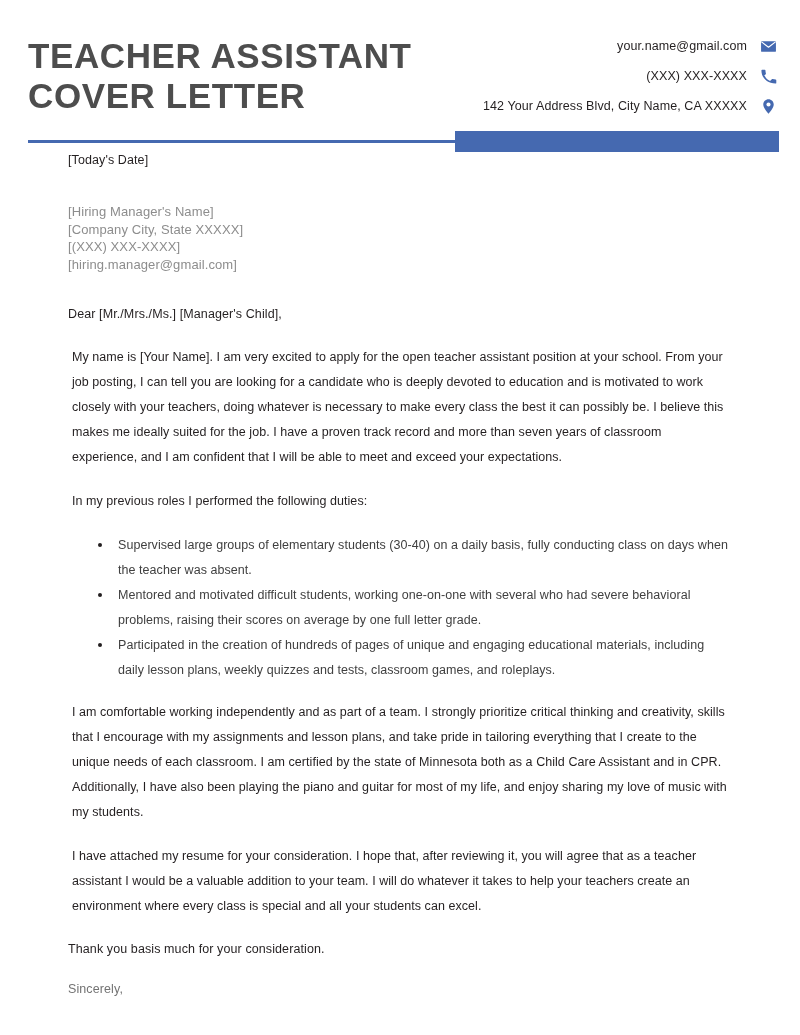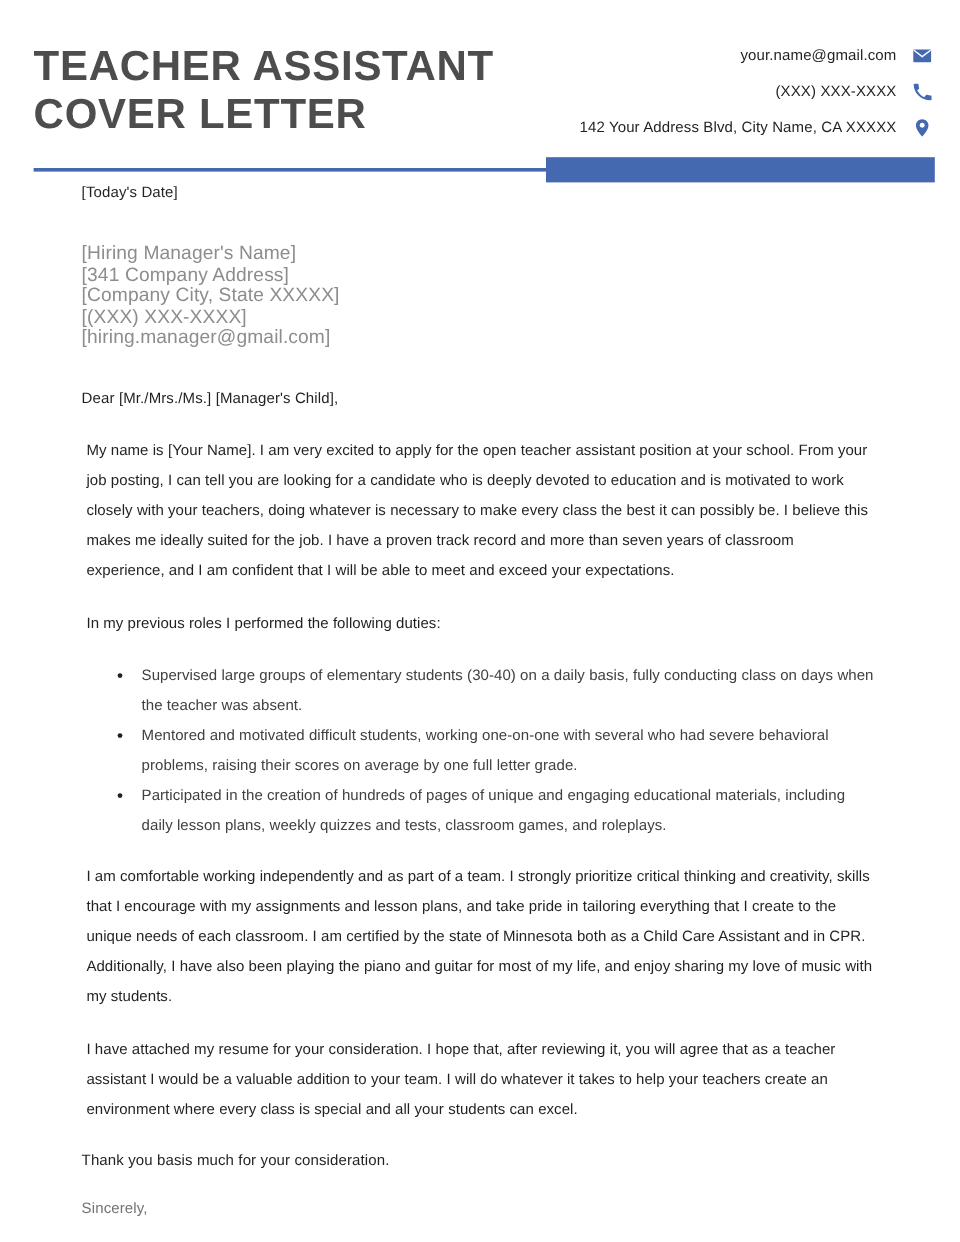--- a/index.html
+++ b/index.html
@@ -118,21 +118,21 @@
     font-size: 12.5px;
     color: #231f20;
     line-height: 17px;
     margin: 0 0 34px 0;
     letter-spacing: 0.1px;
   }
 
   .recipient {
     margin: 0 0 32px 0;
     color: #8d8d8d;
-    font-size: 16px;
+    font-size: 13px;
     line-height: 17.5px;
     letter-spacing: 0.1px;
   }
   .recipient div { white-space: nowrap; }
 
   .salutation {
     margin: 0 0 22px 0;
     font-size: 12.5px;
     line-height: 18px;
     color: #231f20;
@@ -237,21 +237,20 @@
     <div class="divider-line"></div>
     <div class="divider-block"></div>
   </div>
 
   <div class="content">
 
     <p class="date-line">[Today's Date]</p>
 
     <div class="recipient">
       <div>[Hiring Manager's Name]</div>
-      <div>[341 Company Address]</div>
       <div>[Company City, State XXXXX]</div>
       <div>[(XXX) XXX-XXXX]</div>
       <div>[hiring.manager@gmail.com]</div>
     </div>
 
     <p class="salutation">Dear [Mr./Mrs./Ms.] [Manager's Child],</p>
 
     <p class="para">My name is [Your Name]. I am very excited to apply for the open teacher assistant position at your school. From your job posting, I can tell you are looking for a candidate who is deeply devoted to education and is motivated to work closely with your teachers, doing whatever is necessary to make every class the best it can possibly be. I believe this makes me ideally suited for the job. I have a proven track record and more than seven years of classroom experience, and I am confident that I will be able to meet and exceed your expectations.</p>
 
     <p class="para">In my previous roles I performed the following duties:</p>

